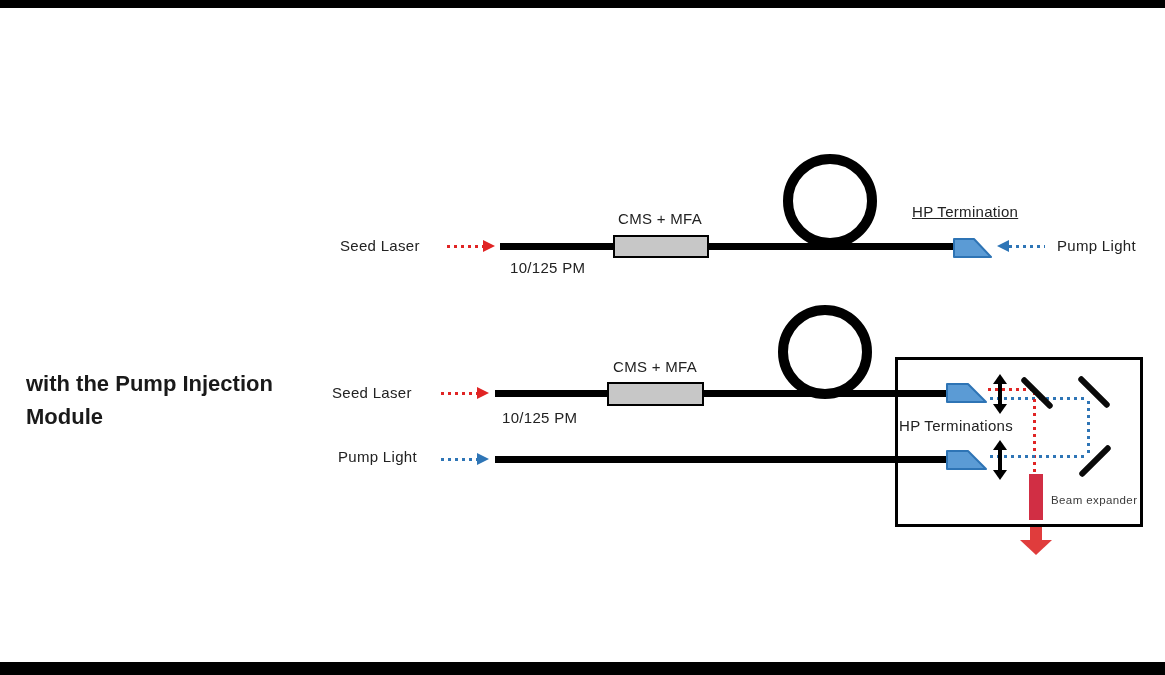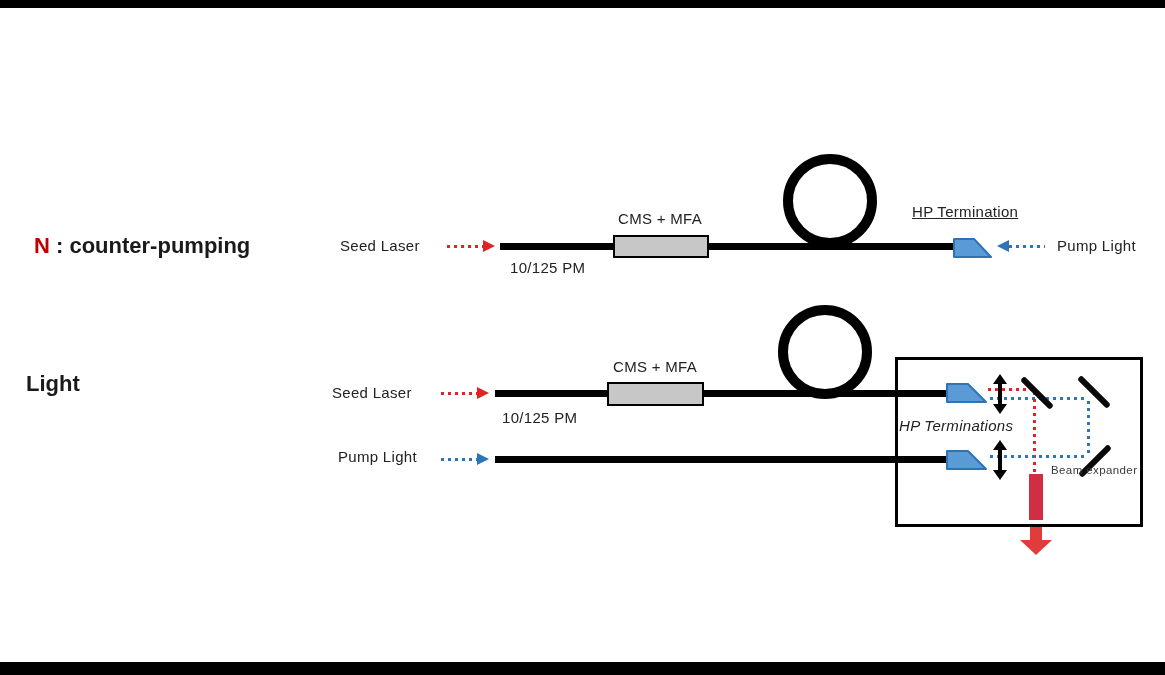--- a/index.html
+++ b/index.html
@@ -36,21 +36,20 @@
   svg{display:block;}
 </style>
 </head>
 <body>
 
 <div class="screen">
 
   <div class="bar" style="top:0;height:8px;"></div>
   <div class="bar" style="top:662px;height:13px;"></div>
 
-  <div class="heading" style="left:34px;top:229px;"><span class="red">N</span><span> : counter-pumping</span></div>
 
   <div class="lbl" style="left:340px;top:237px;">Seed Laser</div>
 
   <div class="dash-arrow" style="left:447px;top:239px;">
     <div class="dots dots-red" style="width:36px;"></div>
     <div class="head-right"></div>
   </div>
 
   <div class="fiber" style="left:500px;top:243px;width:458px;"></div>
   <div class="lbl" style="left:510px;top:259px;">10/125 PM</div>
@@ -69,21 +68,22 @@
   </div>
 
   <div class="dash-arrow" style="left:997px;top:239px;">
     <div class="head-left"></div>
     <div class="dots dots-blue" style="width:36px;"></div>
   </div>
 
   <div class="lbl" style="left:1057px;top:237px;">Pump Light</div>
 
   <div class="heading" style="left:26px;top:367px;">
-    <div>Light</div>
+    <div>with the Pump Injection</div>
+    <div>Module</div>
   </div>
 
   <div class="lbl" style="left:332px;top:384px;">Seed Laser</div>
 
   <div class="dash-arrow" style="left:441px;top:386px;">
     <div class="dots dots-red" style="width:36px;"></div>
     <div class="head-right"></div>
   </div>
 
   <div class="fiber" style="left:495px;top:390px;width:460px;"></div>
@@ -98,21 +98,21 @@
 
   <div class="dash-arrow" style="left:441px;top:452px;">
     <div class="dots dots-blue" style="width:36px;"></div>
     <div class="head-right blue"></div>
   </div>
 
   <div class="fiber" style="left:495px;top:456px;width:460px;"></div>
 
   <div class="module-box" style="left:895px;top:357px;width:242px;height:164px;"></div>
 
-  <div class="lbl" style="left:899px;top:417px;font-style:italic;">HP Terminations</div>
+  <div class="lbl" style="left:899px;top:417px;">HP Terminations</div>
 
   <div class="hdots-red" style="left:988px;top:388px;width:47px;"></div>
   <div class="hdots-blue" style="left:990px;top:397px;width:98px;"></div>
   <div class="vdots-red" style="left:1033px;top:392px;height:83px;"></div>
   <div class="vdots-blue" style="left:1087px;top:401px;height:56px;"></div>
   <div class="hdots-blue" style="left:990px;top:455px;width:98px;"></div>
 
   <div style="position:absolute;left:946px;top:383px;">
     <svg width="42" height="21" viewBox="0 0 42 21">
       <polygon points="1,1 22,1 40,19 1,19" fill="#5b9bd5" stroke="#2e74b5" stroke-width="2" stroke-linejoin="round"></polygon>
@@ -133,18 +133,18 @@
     <div class="tri-up"></div>
     <div class="shaft"></div>
     <div class="tri-down"></div>
   </div>
 
   <div class="mirror" style="left:1016px;top:390px;transform:rotate(45deg);"></div>
   <div class="mirror" style="left:1073px;top:389px;transform:rotate(45deg);"></div>
   <div class="mirror" style="left:1074px;top:458px;transform:rotate(-45deg);"></div>
 
   <div class="beam-rect" style="left:1029px;top:474px;width:14px;height:46px;"></div>
-  <div class="small-lbl" style="left:1051px;top:464px;">Beam expander</div>
+  <div class="small-lbl" style="left:1051px;top:494px;">Beam expander</div>
 
   <div class="down-arrow-stem" style="left:1030px;top:527px;width:12px;height:14px;"></div>
   <div class="down-arrow-head" style="left:1020px;top:540px;"></div>
 
 </div>
 
 </body></html>

